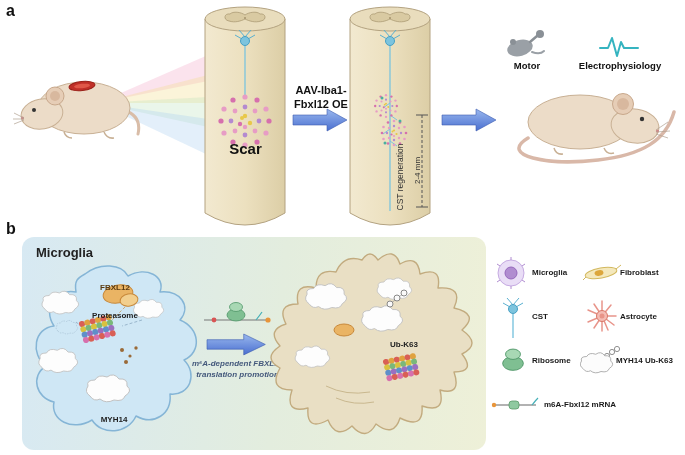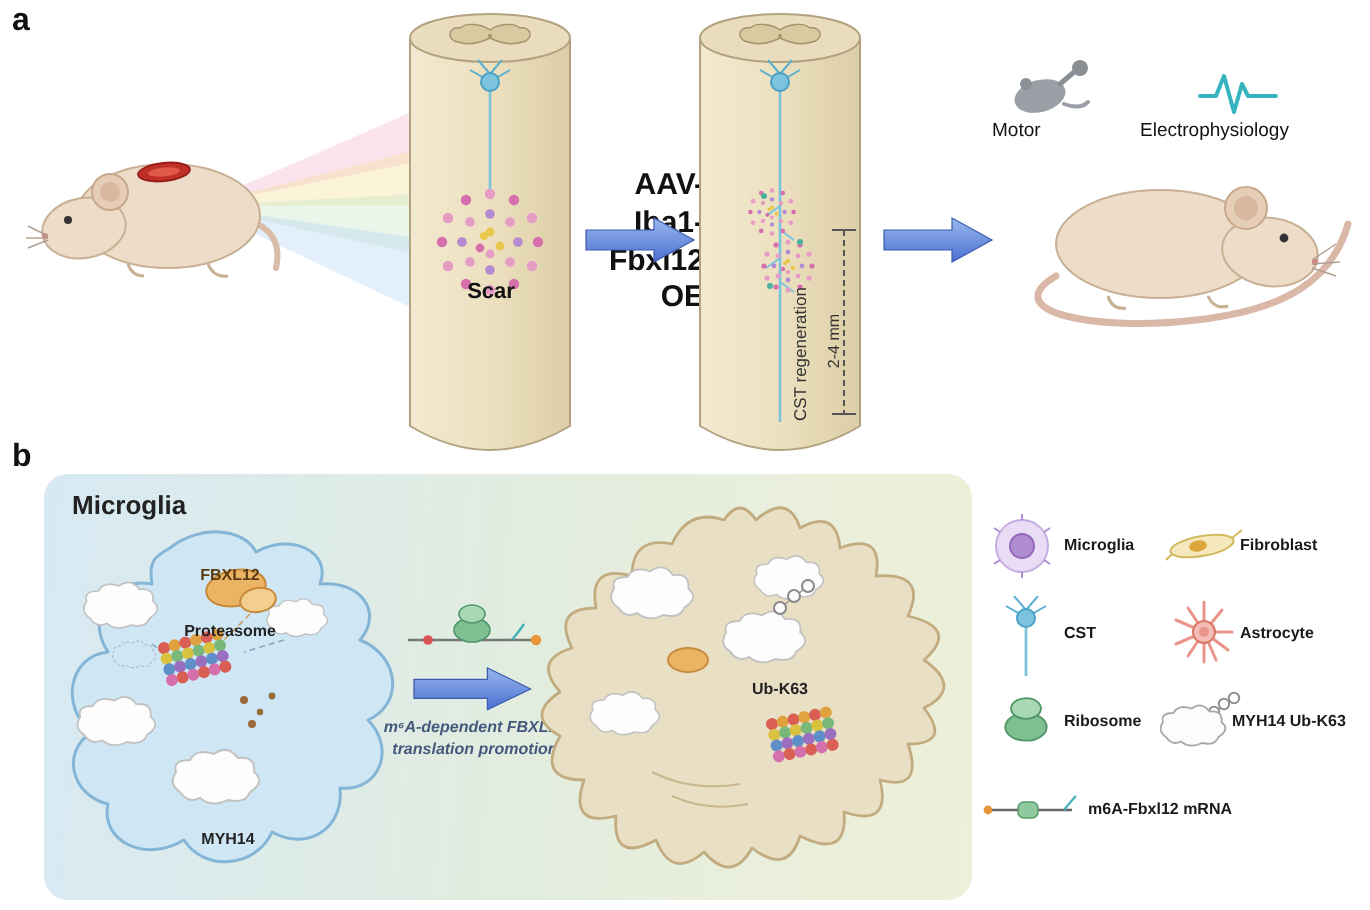--- a/index.html
+++ b/index.html
@@ -2,22 +2,22 @@
 <html><head>
 <meta charset="utf-8">
 <style>
   html,body{margin:0;padding:0;background:#fff;}
   #fig{position:relative;width:685px;height:455px;background:#ffffff;overflow:hidden;
        font-family:"Liberation Sans", sans-serif;color:#111;}
   .abs{position:absolute;}
   .cap{font-weight:bold;font-size:12.5px;text-align:center;color:#111;}
   .panel-label{font-weight:bold;font-size:16px;color:#111;}
   .sm{font-size:8px;font-weight:bold;text-align:center;color:#222;}
-  .md{font-size:9.5px;font-weight:normal;text-align:left;color:#111;}
-  .aav{font-size:15px;font-weight:bold;text-align:right;line-height:1.25;color:#111;}
+  .md{font-size:9.5px;font-weight:bold;text-align:center;color:#111;}
+  .aav{font-size:11px;font-weight:bold;text-align:center;line-height:1.25;color:#111;}
   .rot{transform:rotate(-90deg);transform-origin:center center;}
   .vtext{font-size:8.5px;color:#333;text-align:center;white-space:nowrap;}
   .trans-note{font-size:8px;font-weight:bold;font-style:italic;color:#44597c;
               text-align:center;line-height:1.35;}
   .remodel-note{font-size:8px;font-weight:bold;font-style:italic;color:#5f6352;
               text-align:center;line-height:1.35;}
   .panelb{border-radius:12px;background:linear-gradient(95deg,#d7e9f3 0%,#e3edde 55%,#eef0d8 100%);}
   .legend-label{font-size:8px;font-weight:bold;color:#1a1a1a;white-space:nowrap;}
   .title-b{font-weight:bold;font-size:13px;color:#222;}
 </style>
@@ -143,21 +143,21 @@
     <path d="M52,74 q2,6 8,6" stroke="#c8b094" stroke-width="1.5" fill="none"></path>
     <path d="M92,74 q3,7 10,6" stroke="#c8b094" stroke-width="1.5" fill="none"></path>
   </svg>
 
   <svg class="abs" style="left:203px;top:3px;" width="85" height="238" viewBox="0 0 85 238">
     <use href="#cordBase"></use>
     <line x1="42" y1="42" x2="42" y2="96" stroke="#7cc4de" stroke-width="1.3"></line>
     <use href="#neuronShape" transform="translate(42,38)"></use>
     <use href="#scarBig" transform="translate(42,118)"></use>
   </svg>
-  <div class="abs cap" style="left:203px;top:140px;width:85px;font-size:11px;">Scar</div>
+  <div class="abs cap" style="left:203px;top:140px;width:85px;font-size:15px;">Scar</div>
 
   <div class="abs aav" style="left:290px;top:84px;width:62px;">
     <div>AAV-Iba1-</div>
     <div>Fbxl12 OE</div>
   </div>
   <svg class="abs" style="left:291px;top:107px;" width="58" height="26" viewBox="0 0 58 26">
     <use href="#arrowShape" transform="translate(2,2)" fill="url(#arrowGrad)" stroke="#3c5cb0" stroke-width="0.6"></use>
   </svg>
 
   <svg class="abs" style="left:348px;top:3px;" width="85" height="238" viewBox="0 0 85 238">
@@ -261,21 +261,21 @@
     <use href="#cloudShape" transform="translate(118,74) scale(0.95)" fill="#fdfdfd" stroke="#c2c2c2" stroke-width="1"></use>
     <line x1="124" y1="58" x2="138" y2="47" stroke="#909090" stroke-width="0.7"></line>
     <circle cx="124" cy="58" r="3" fill="#fafafa" stroke="#888"></circle>
     <circle cx="131" cy="52" r="3" fill="#fafafa" stroke="#888"></circle>
     <circle cx="138" cy="47" r="3" fill="#fafafa" stroke="#888"></circle>
     <ellipse cx="78" cy="84" rx="10" ry="6" fill="#eab464" stroke="#c8893a"></ellipse>
     <use href="#proteasomeShape" transform="translate(120,116) rotate(-12)"></use>
     <path d="M60,140 q20,10 44,6" stroke="#c9b88f" stroke-width="1" fill="none"></path>
     <path d="M70,152 q18,8 38,4" stroke="#c9b88f" stroke-width="1" fill="none"></path>
   </svg>
-  <div class="abs sm" style="left:362px;top:340px;width:56px;">Ub-K63</div>
+  <div class="abs sm" style="left:362px;top:340px;width:56px;text-align:right;">Ub-K63</div>
   <div class="abs remodel-note" style="left:338px;top:412px;width:142px;">
   </div>
 
   <svg class="abs" style="left:494px;top:256px;" width="34" height="34" viewBox="0 0 34 34">
     <circle cx="17" cy="17" r="13" fill="#e9ddf6" stroke="#c6abe2"></circle>
     <circle cx="17" cy="17" r="6" fill="#b08cd0" stroke="#9668bc"></circle>
     <line x1="17" y1="4" x2="17" y2="1" stroke="#b08cd0"></line>
       <line x1="17" y1="30" x2="17" y2="33" stroke="#b08cd0"></line>
     <line x1="28" y1="10" x2="31" y2="8" stroke="#b08cd0"></line>
       <line x1="6" y1="10" x2="3" y2="8" stroke="#b08cd0"></line>

